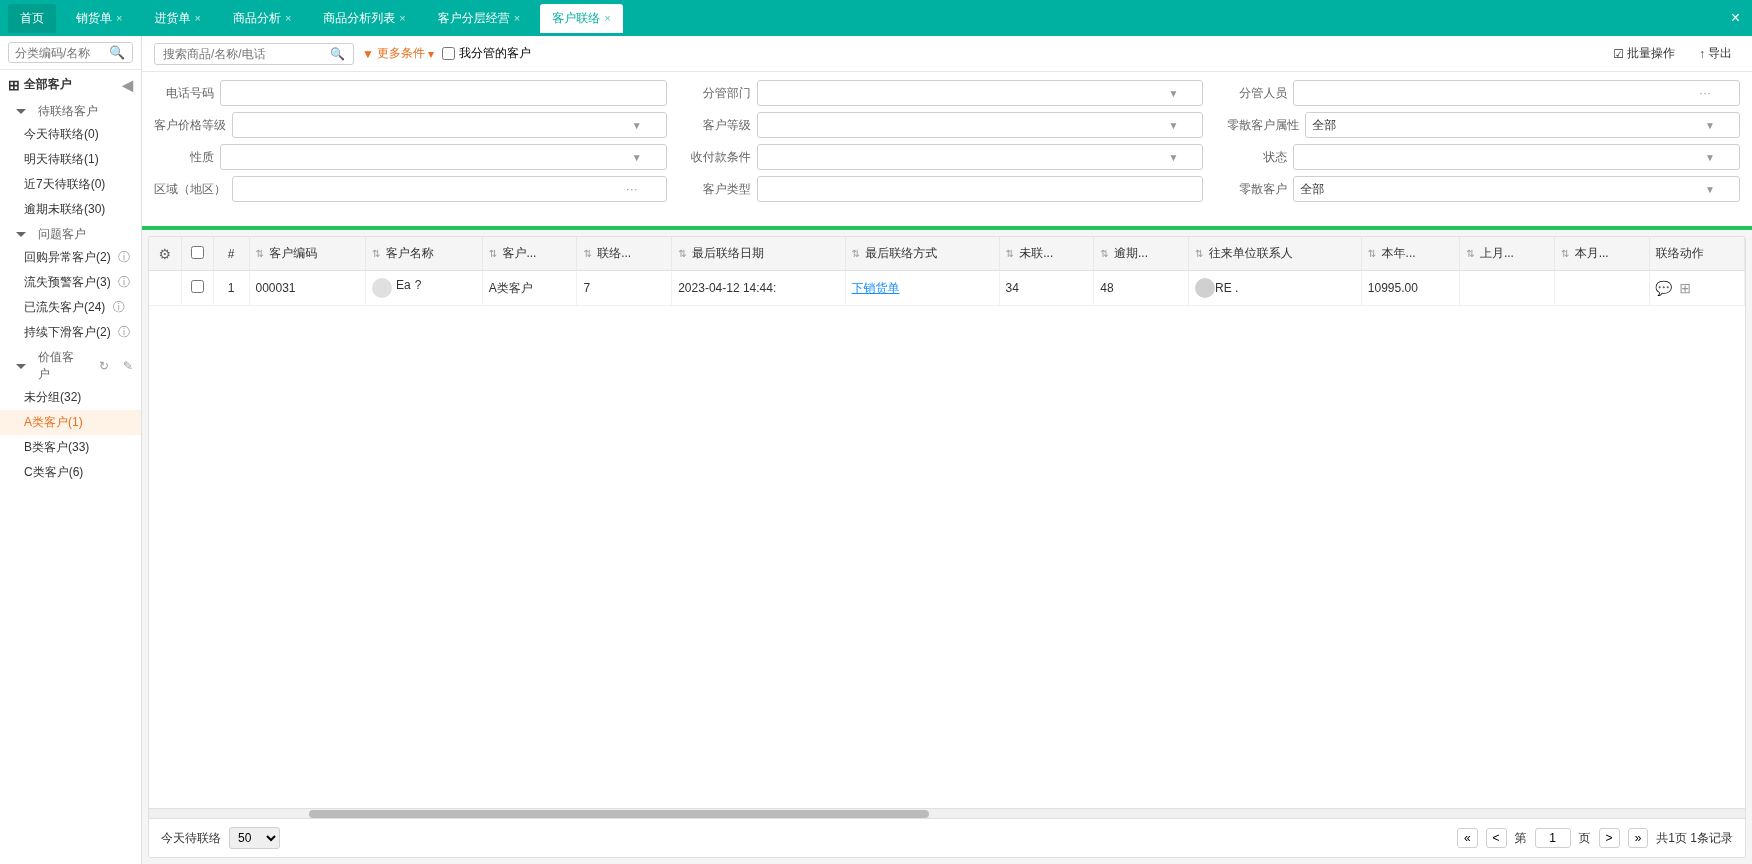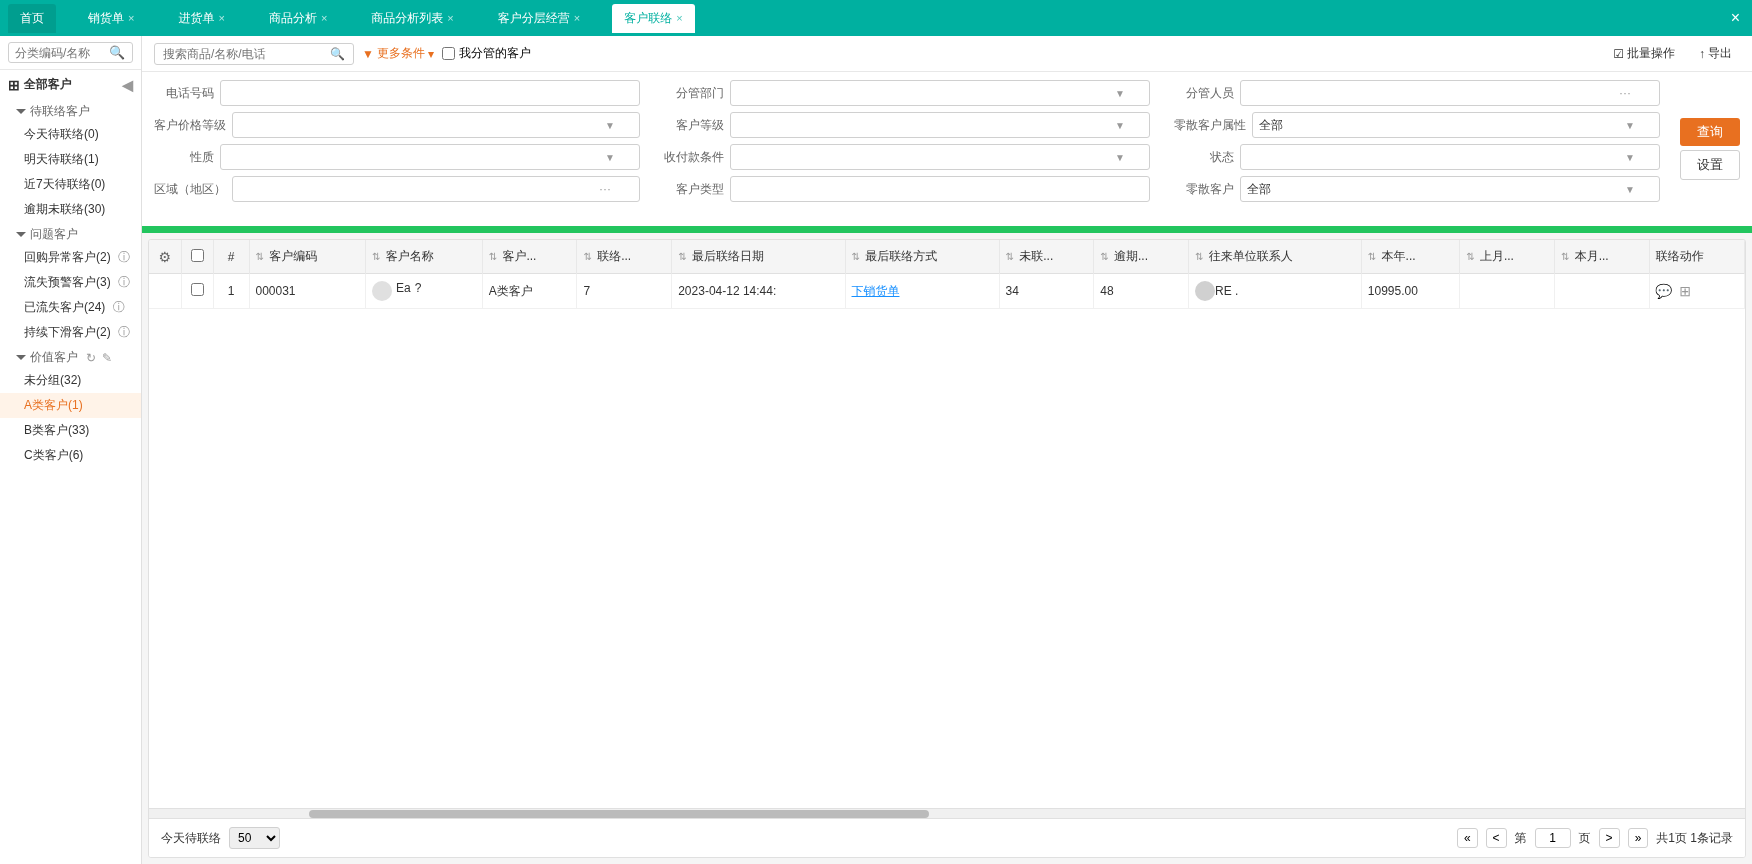--- a/index.html
+++ b/index.html
@@ -5,21 +5,21 @@
     * { box-sizing: border-box; margin: 0; padding: 0; font-family: 'Microsoft YaHei', Arial, sans-serif; font-size: 12px; }
     body { background: #f0f0f0; width: 1752px; height: 864px; overflow: hidden; }
 
     
     .top-nav {
       background: #00b0a0;
       height: 36px;
       display: flex;
       align-items: center;
       padding: 0 8px;
-      gap: 20px;
+      gap: 8px;
       position: relative;
     }
     .nav-tab {
       color: #fff;
       padding: 6px 12px;
       cursor: pointer;
       display: flex;
       align-items: center;
       gap: 4px;
       font-size: 13px;
@@ -82,21 +82,21 @@
       color: #333;
       cursor: pointer;
       gap: 4px;
     }
     .sidebar-group-label {
       font-size: 12px;
       color: #666;
       padding: 4px 8px 2px 16px;
       display: flex;
       align-items: center;
-      gap: 4px;
+      gap: 12px;
     }
     .sidebar-item {
       padding: 4px 8px 4px 24px;
       color: #333;
       cursor: pointer;
       font-size: 12px;
     }
     .sidebar-item.active { background: #fff3e8; color: #e87020; }
     .triangle-down { width: 0; height: 0; border-left: 5px solid transparent; border-right: 5px solid transparent; border-top: 5px solid #666; display: inline-block; }
     .collapse-icon { cursor: pointer; font-size: 14px; color: #999; margin-left: auto; }
@@ -168,21 +168,21 @@
       cursor: pointer;
       padding: 3px 8px;
       border-radius: 3px;
       font-size: 12px;
     }
 
     
     .advanced-filter {
       background: #fff;
       padding: 8px 12px;
-      border-bottom: 7px solid #22c55e;
+      border-bottom: 4px solid #22c55e;
     }
     .filter-row {
       display: flex;
       align-items: center;
       gap: 0;
       margin-bottom: 6px;
     }
     .filter-row:last-child { margin-bottom: 16px; }
     .filter-field {
       display: flex;
@@ -594,24 +594,20 @@
             </div>
             <div style="width:24px;"></div>
             <div class="filter-field">
               <span class="filter-label">零散客户</span>
               <div class="filter-select">
                 <span>全部</span>
                 <span class="chevron">▼</span>
               </div>
             </div>
           </div>
-        </div>
-        <div class="query-buttons">
-          <button class="btn-query">查询</button>
-          <button class="btn-setting">设置</button>
         </div>
       </div>
     </div>
 
     <div class="table-area">
       <div class="table-scroll">
         <table>
           <thead>
             <tr>
               <th class="col-gear">

